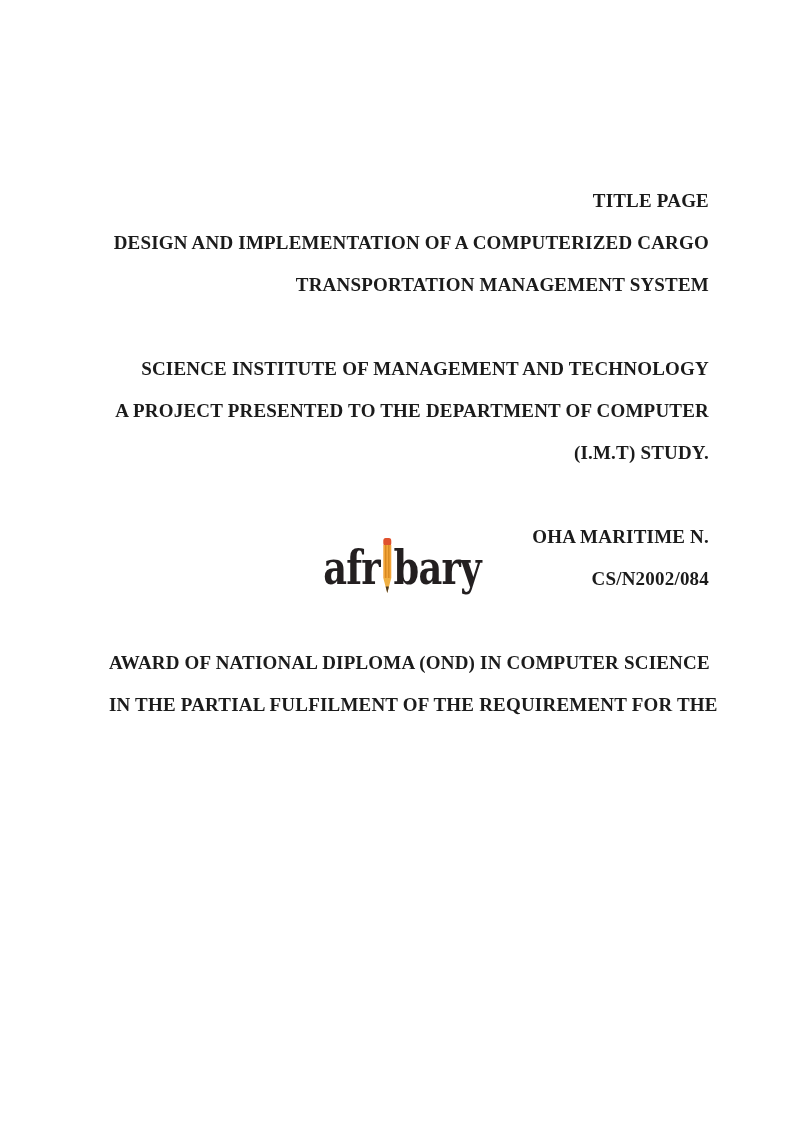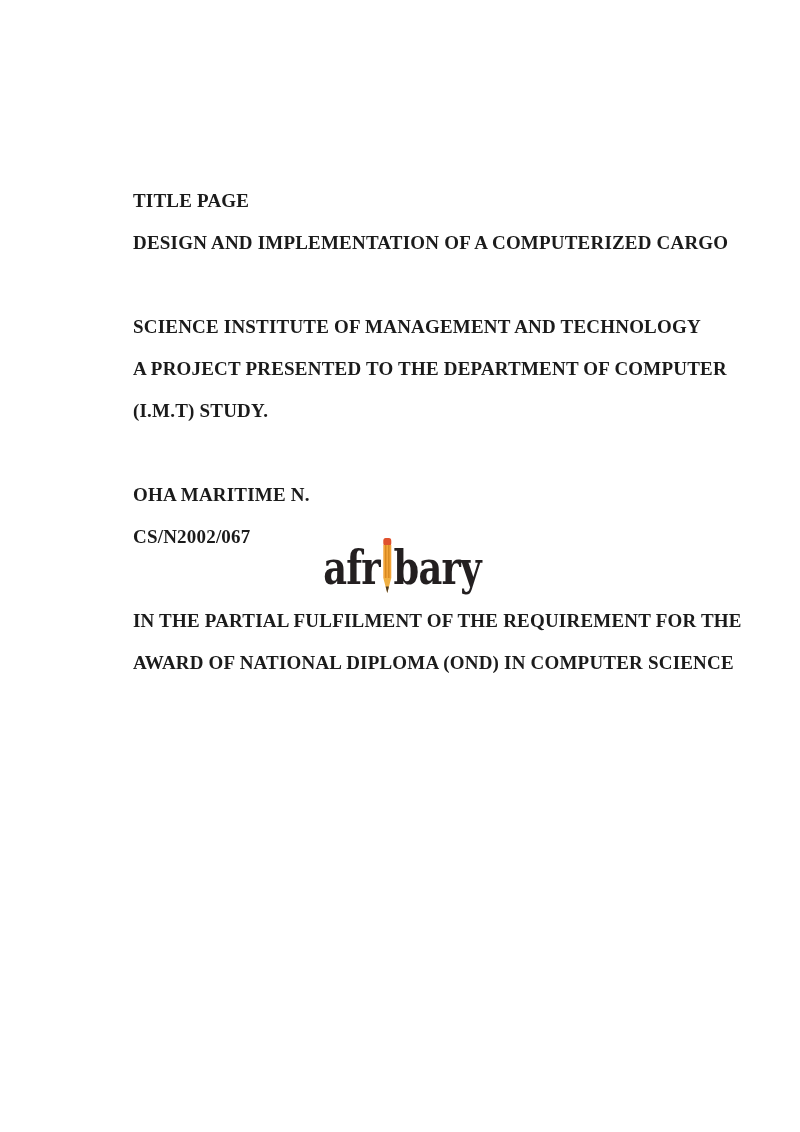--- a/index.html
+++ b/index.html
@@ -11,23 +11,23 @@
     position: relative;
     width: 800px;
     height: 1132px;
     background: #ffffff;
     overflow: hidden;
     font-family: "Liberation Serif", serif;
   }
   .doc {
     position: absolute;
     top: 180px;
-    left: 133px;
+    left: 109px;
     width: 600px;
-    text-align: left;
+    text-align: right;
     color: #1b1b1b;
   }
   .doc p {
     margin: 0;
     height: 42px;
     line-height: 42px;
     font-size: 19px;
     font-weight: bold;
     white-space: nowrap;
     letter-spacing: 0.2px;
@@ -66,30 +66,31 @@
   }
 </style>
 </head>
 <body>
 
 <div class="page">
 
   <div class="doc">
     <p>TITLE PAGE</p>
     <p>DESIGN AND IMPLEMENTATION OF A COMPUTERIZED CARGO</p>
+    <p>TRANSPORTATION MANAGEMENT SYSTEM</p>
     <p class="blank"></p>
     <p>SCIENCE INSTITUTE OF MANAGEMENT AND TECHNOLOGY</p>
     <p>A PROJECT PRESENTED TO THE DEPARTMENT OF COMPUTER</p>
     <p>(I.M.T) STUDY.</p>
     <p class="blank"></p>
     <p>OHA MARITIME N.</p>
-    <p>CS/N2002/067</p>
+    <p>CS/N2002/084</p>
     <p class="blank"></p>
+    <p>AWARD OF NATIONAL DIPLOMA (OND) IN COMPUTER SCIENCE</p>
     <p>IN THE PARTIAL FULFILMENT OF THE REQUIREMENT FOR THE</p>
-    <p>AWARD OF NATIONAL DIPLOMA (OND) IN COMPUTER SCIENCE</p>
     <p class="blank"></p>
   </div>
 
   <div class="watermark">
     <span class="brand">afr</span>
     <svg class="pencil" width="14" height="55" viewBox="0 0 14 55" xmlns="http://www.w3.org/2000/svg">
       <rect x="2" y="0" width="10" height="8" rx="3" fill="#e0512d"></rect>
       <rect x="2" y="7" width="10" height="33" fill="#f3a53a"></rect>
       <line x1="5.1" y1="7" x2="5.1" y2="40" stroke="#cf821c" stroke-width="1.4"></line>
       <line x1="8.9" y1="7" x2="8.9" y2="40" stroke="#cf821c" stroke-width="1.4"></line>

